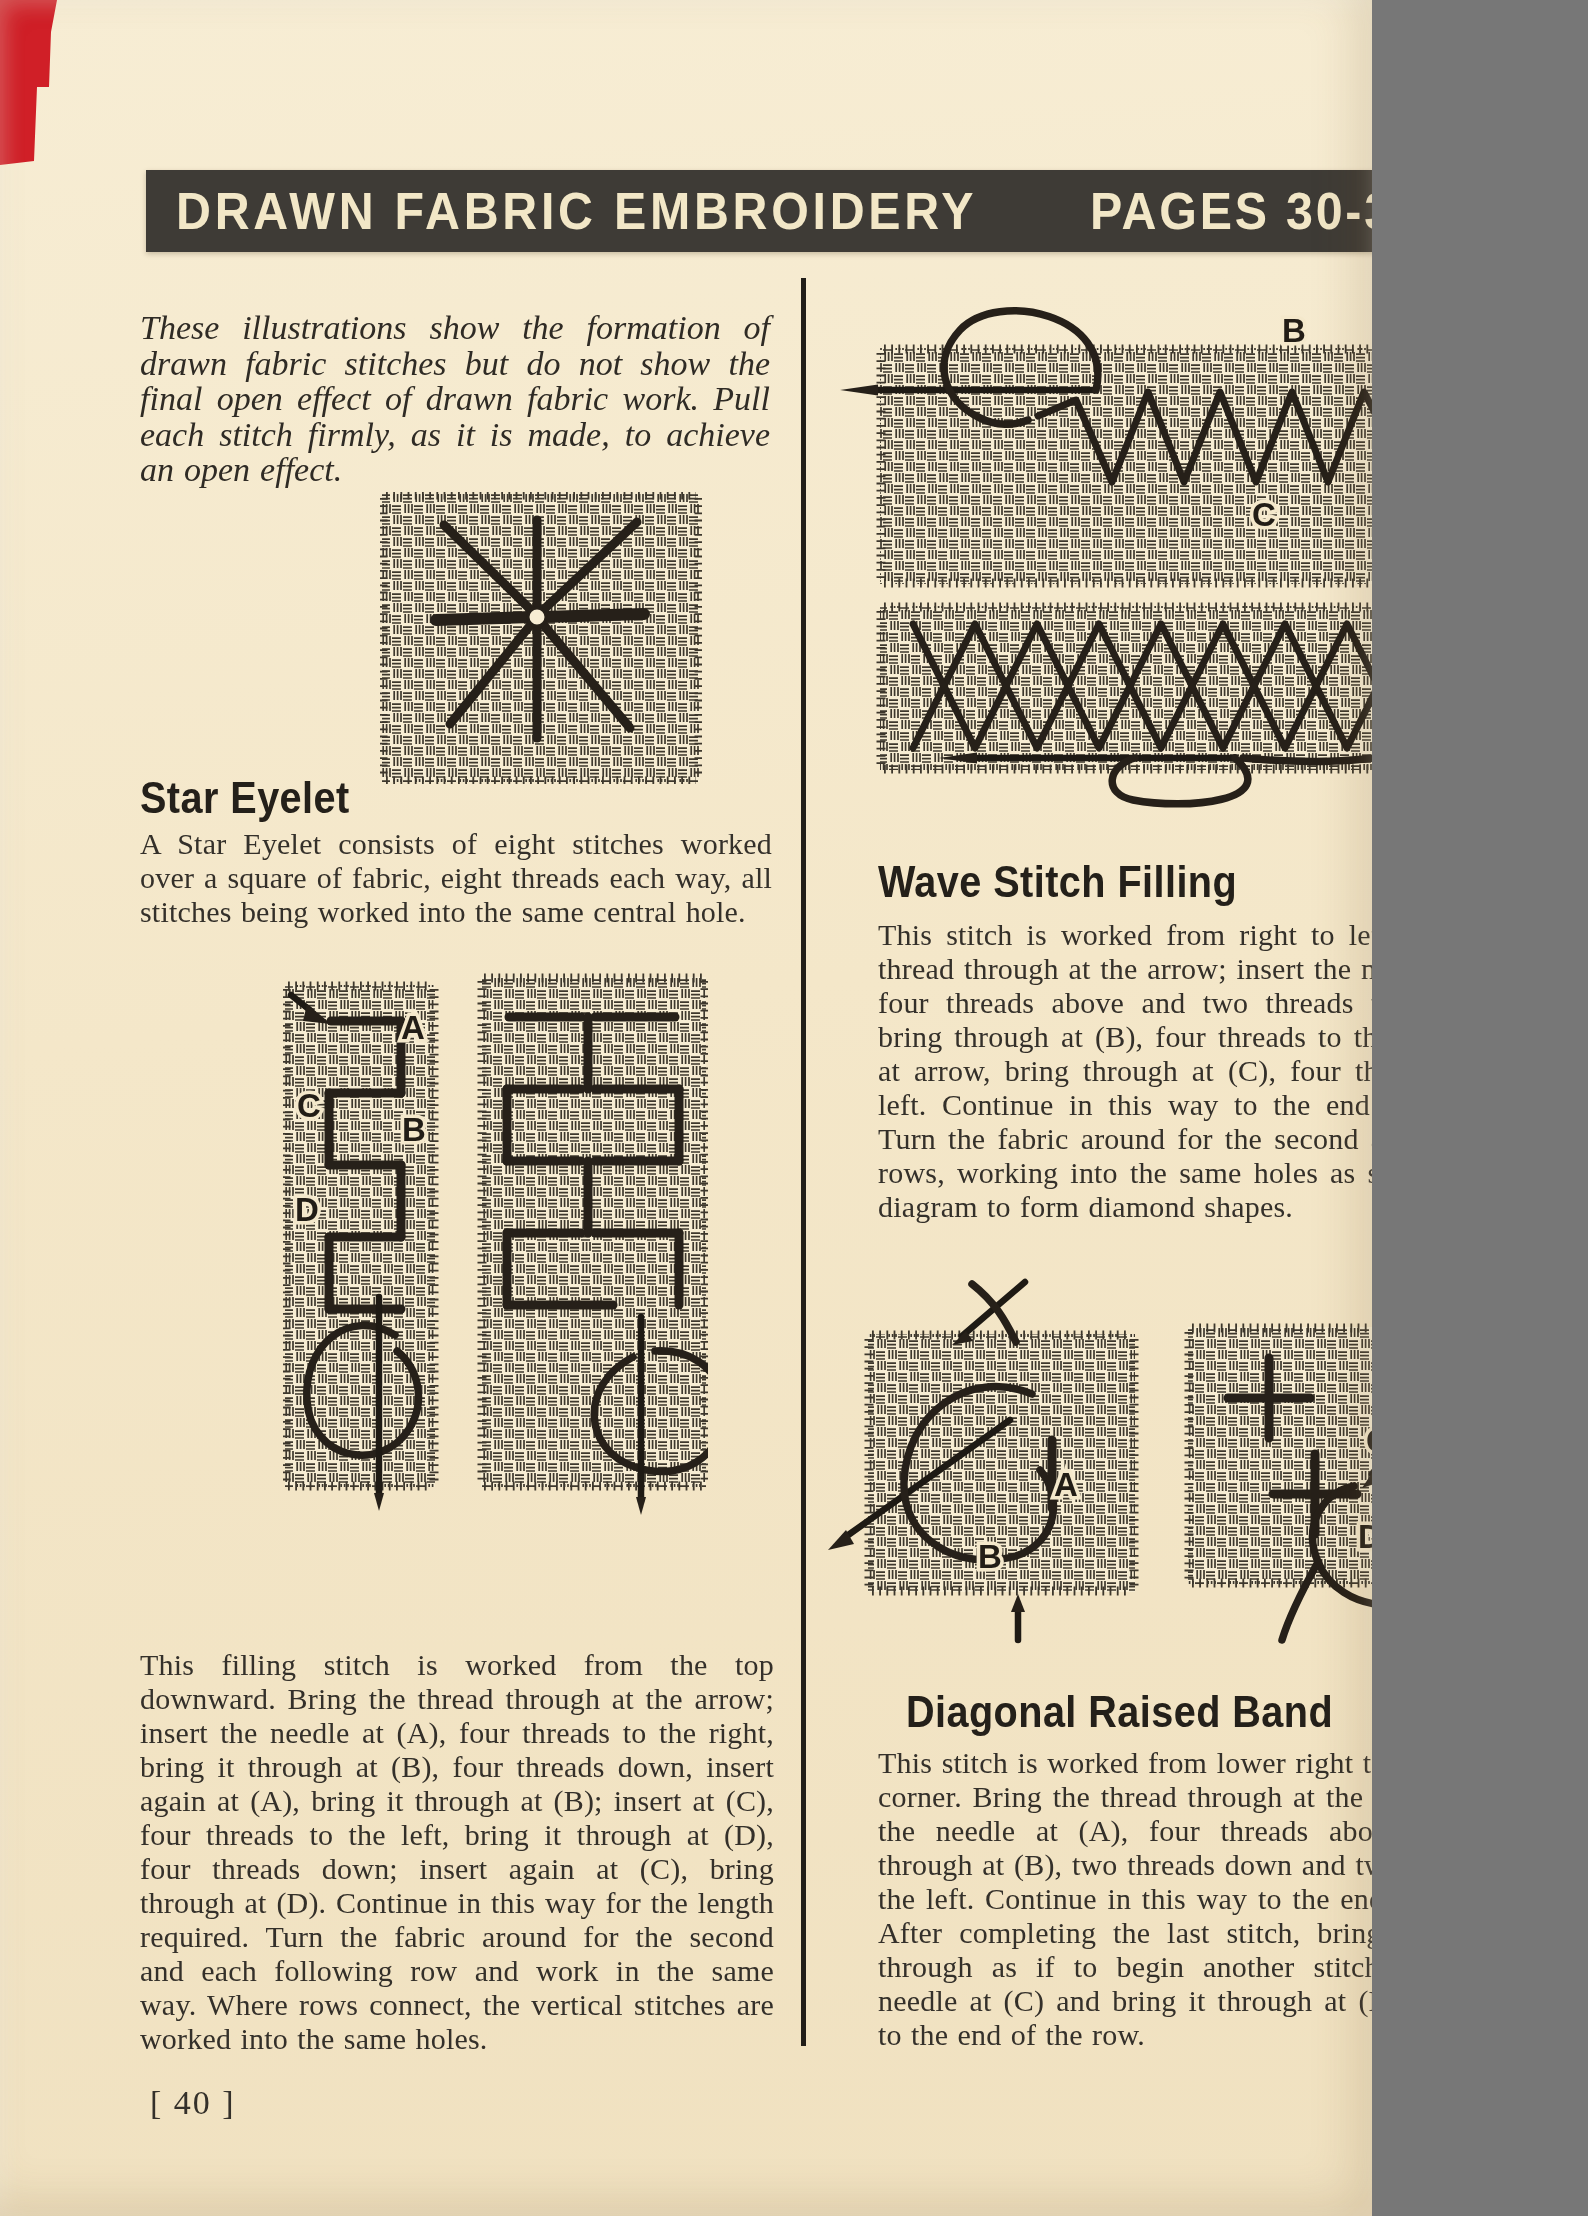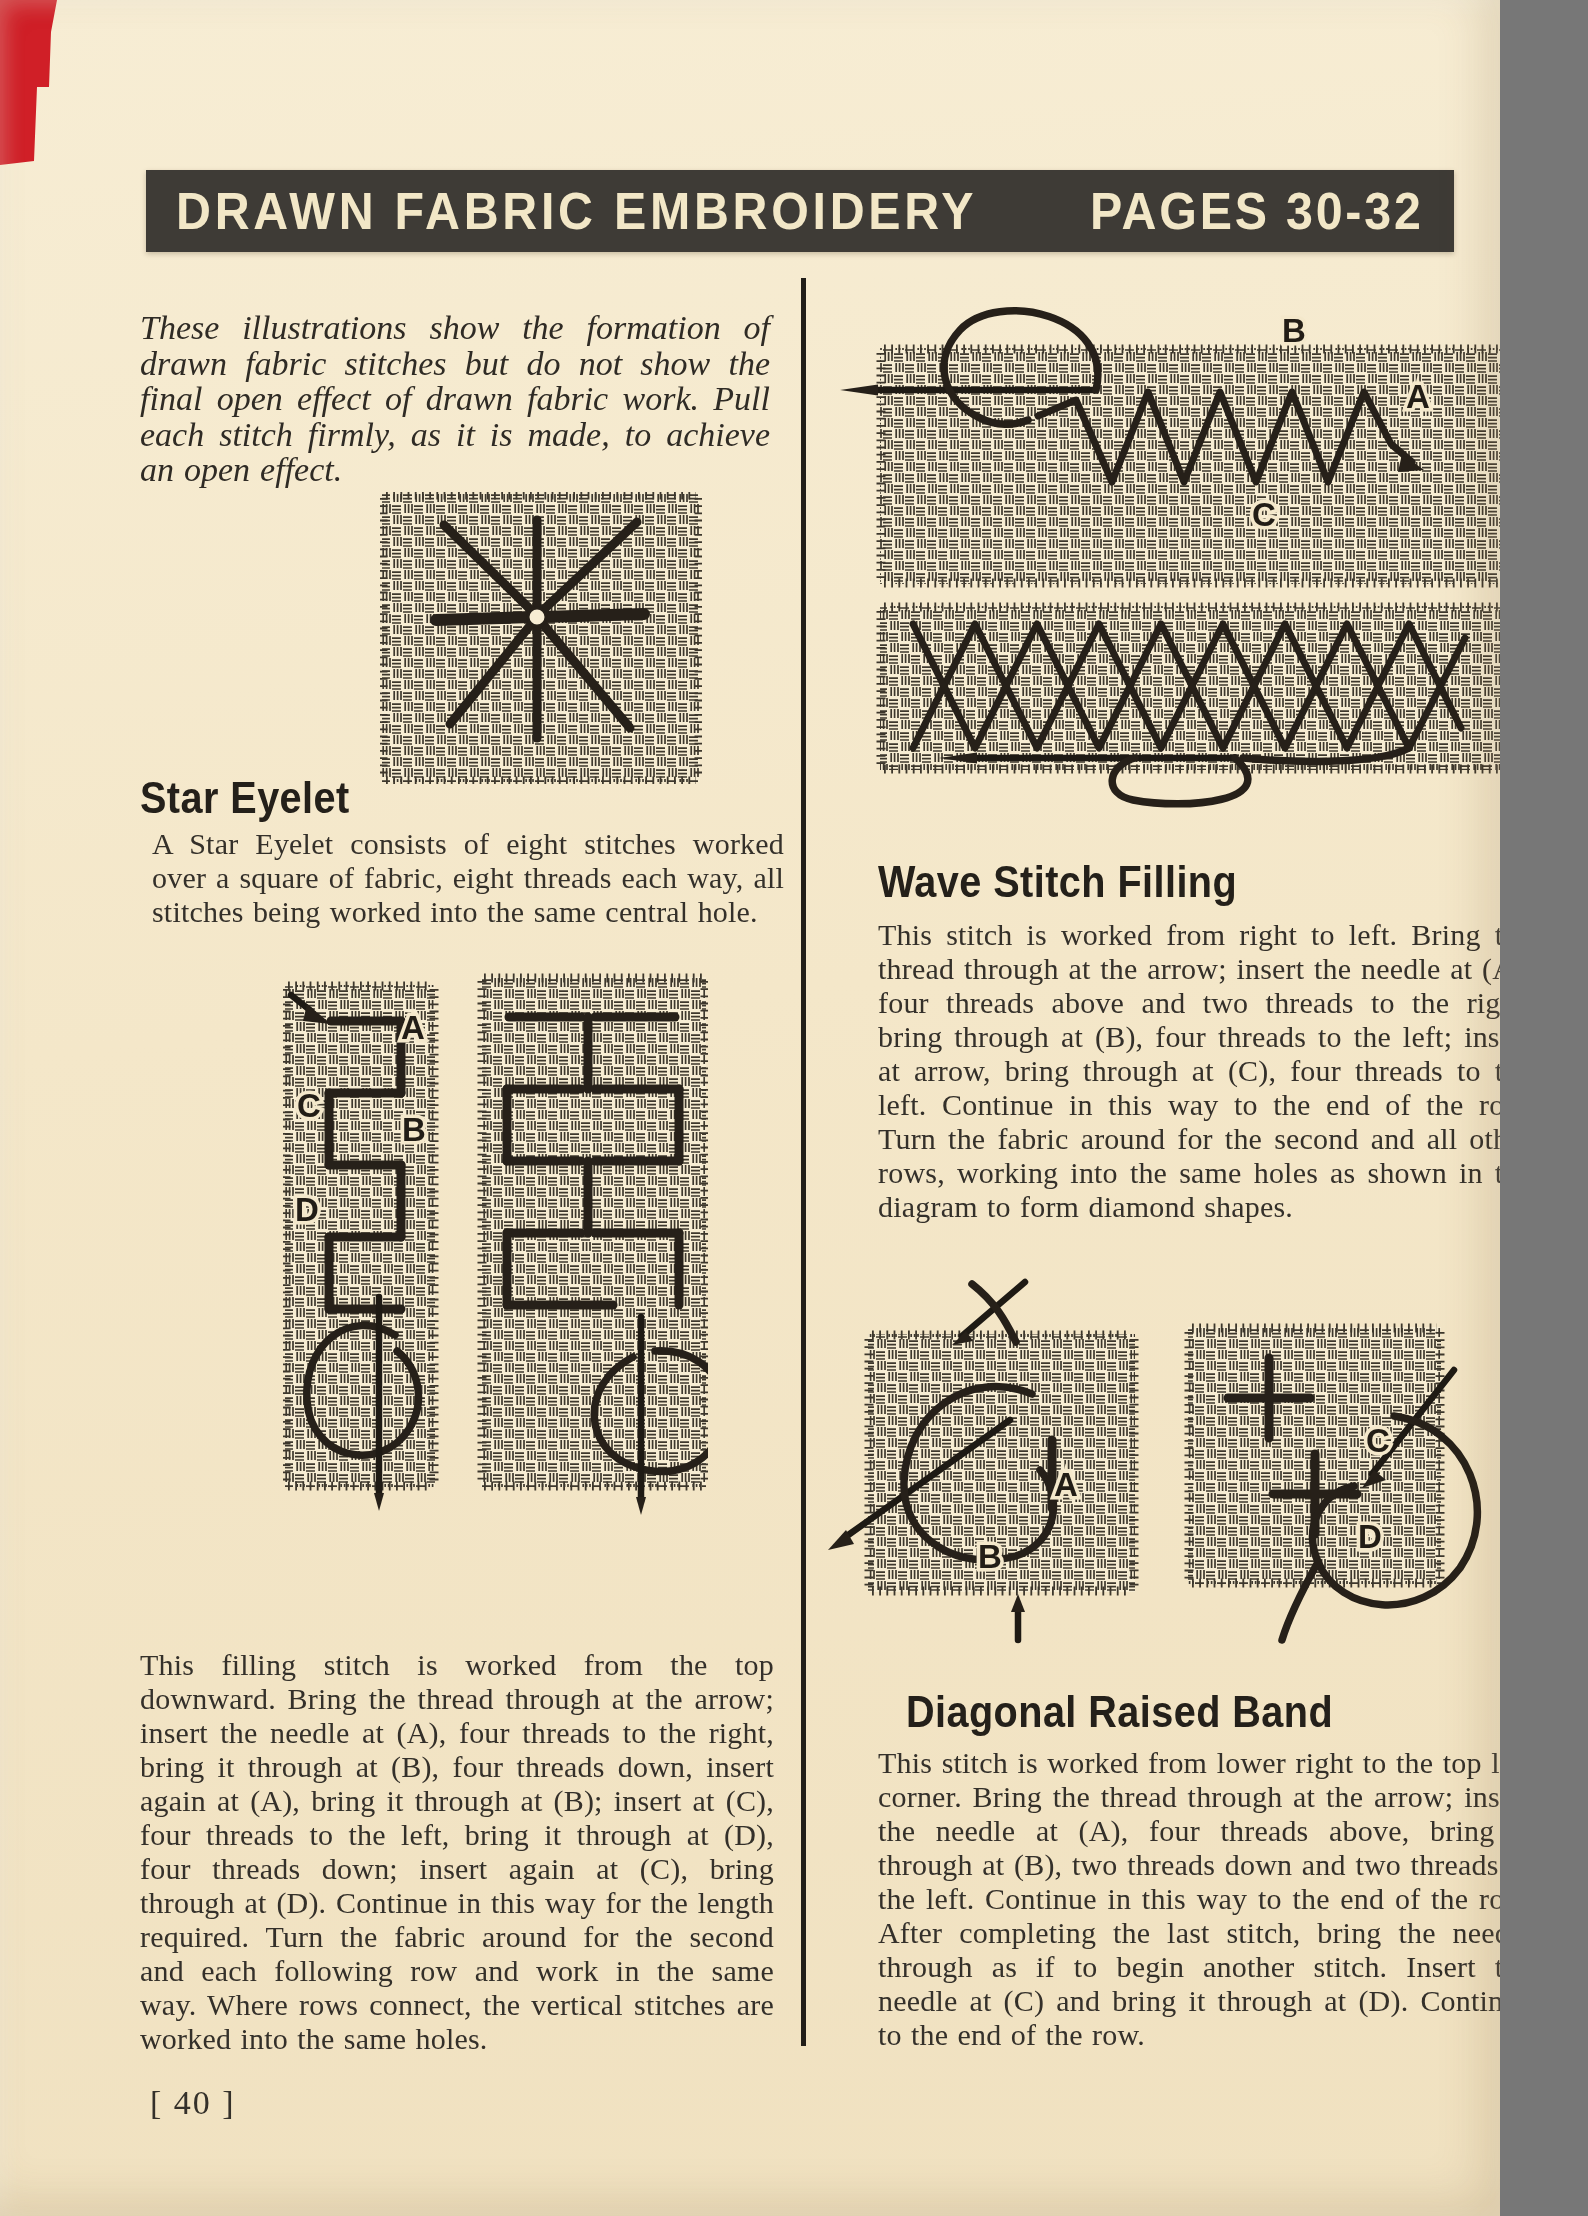--- a/index.html
+++ b/index.html
@@ -1,16 +1,16 @@
 <!DOCTYPE html>
 <html><head>
 <meta charset="utf-8">
 <style>
   html,body{margin:0;padding:0;background:#777;}
-  .page{position:relative;width:1500px;height:2216px;overflow:hidden;
+  .page{position:relative;width:1372px;height:2216px;overflow:hidden;
     background:linear-gradient(175deg,#f7edd4 0%,#f4e7c9 45%,#f0e1c0 100%);
     font-family:"Liberation Serif",serif;color:#34302a;}
   .page::after{content:"";position:absolute;inset:0;pointer-events:none;
     box-shadow:inset -18px -14px 46px rgba(110,80,35,.16), inset 4px 4px 22px rgba(255,255,248,.28);}
   .scan-corner{position:absolute;left:0;top:0;width:58px;height:166px;background:#d01f27;
     clip-path:polygon(0 0,57px 0,51px 32px,49px 87px,37px 87px,34px 161px,0 165px);}
   .header-bar{position:absolute;left:146px;top:170px;width:1308px;height:82px;background:#3e3b36;
     display:flex;align-items:center;justify-content:space-between;padding:0 30px;box-sizing:border-box;
     box-shadow:0 2px 5px rgba(60,45,20,.25);}
   .header-bar span{font-family:"Liberation Sans",sans-serif;font-weight:700;color:#f2e7c7;
@@ -79,21 +79,21 @@
         <path class="st" d="M161 120L257 30"></path>
         <path class="st" d="M153 120L64 33"></path>
         <path class="st" d="M161 130L250 236"></path>
         <path class="st" d="M153 130L70 232"></path>
         <circle cx="157" cy="125" r="9" fill="#f7edd3" stroke="#262019" stroke-width="3"></circle>
       </g>
     </svg>
   </figure>
 
   <h2 class="sec-heading" style="left:140px;top:736px;text-align:right;"><span>Star Eyelet</span></h2>
-  <p class="body-text" style="left:152px;top:797px;width:632px;">A Star Eyelet consists of eight stitches worked over a square of fabric, eight threads each way, all stitches being worked into the same central hole.</p>
+  <p class="body-text" style="left:140px;top:797px;width:632px;">A Star Eyelet consists of eight stitches worked over a square of fabric, eight threads each way, all stitches being worked into the same central hole.</p>
 
   <figure style="left:283px;top:955px;">
     <svg width="425" height="562" viewBox="0 0 425 562">
       <defs>
         <pattern id="wv2" width="22" height="22" patternUnits="userSpaceOnUse">
           <rect width="22" height="22" fill="#f7edd3"></rect>
           <g stroke="#3d372c" stroke-width="1.7">
             <path d="M1 3.2H10M1 6.6H10M1 10H10"></path>
             <path d="M14.2 1V10M17.6 1V10M21 1V10"></path>
             <path d="M3.2 12V21M6.6 12V21M10 12V21"></path>

